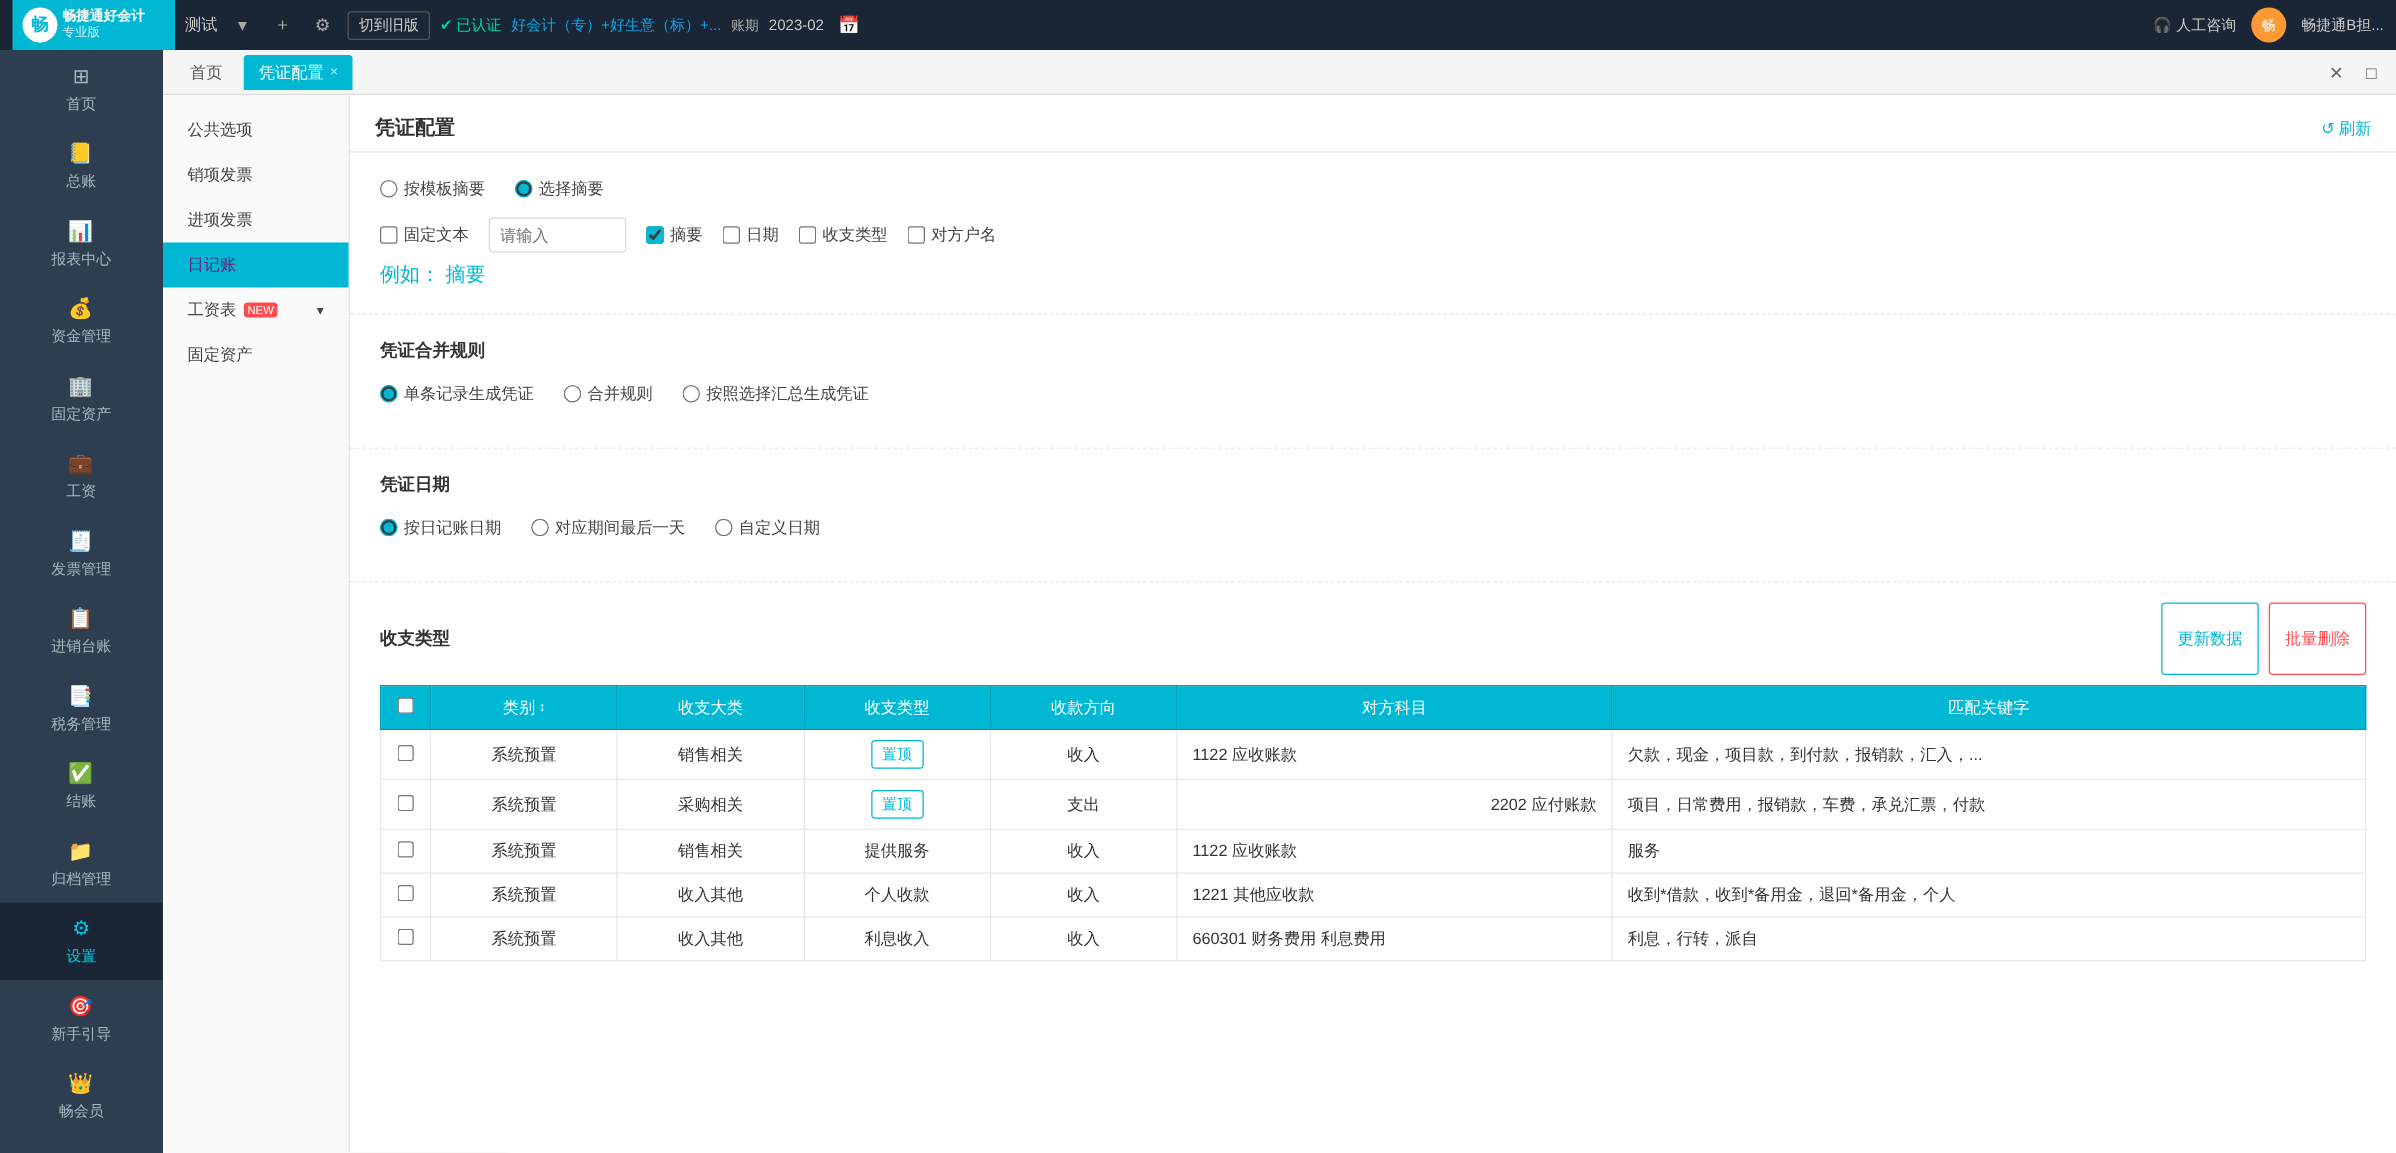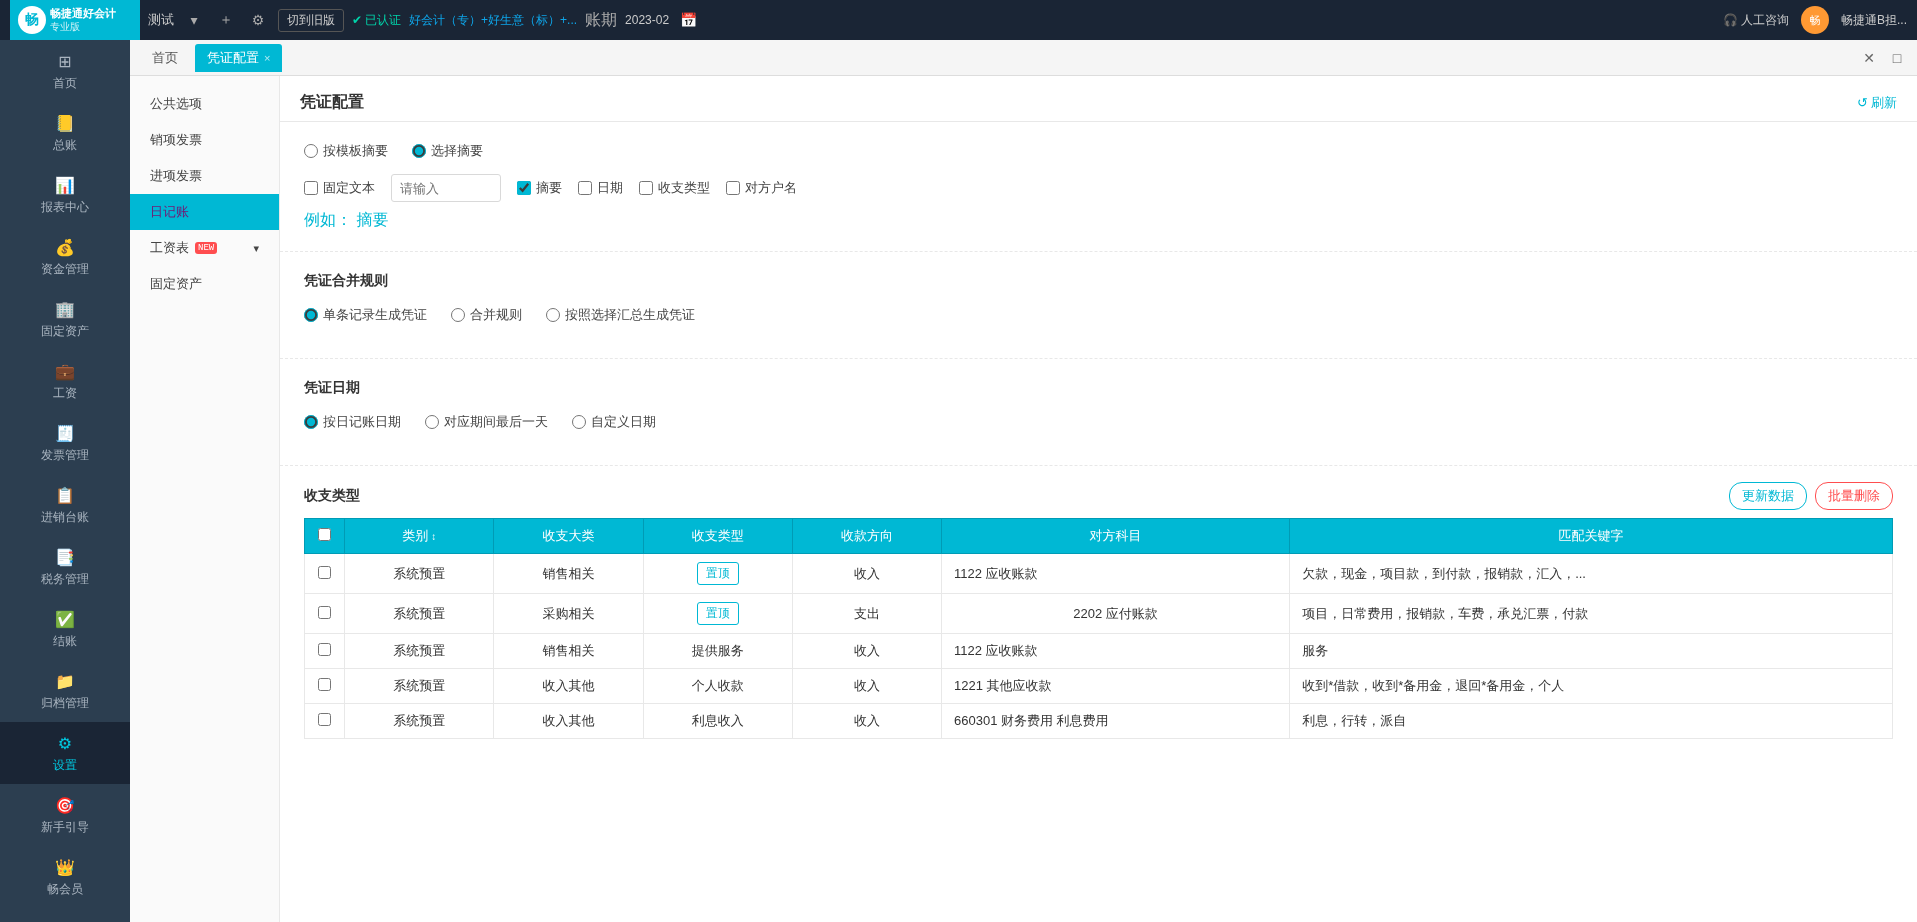--- a/index.html
+++ b/index.html
@@ -321,22 +321,22 @@
       margin-bottom: 8px;
       padding-top: 16px;
     }
     .table-section-title {
       font-size: 14px;
       font-weight: 600;
       color: #333;
       padding: 16px 0 8px;
     }
     .action-btn {
-      padding: 4px 12px;
-      border-radius: 13px;
+      padding: 19px 12px;
+      border-radius: 3px;
       cursor: pointer;
       font-size: 13px;
       border: 1px solid;
     }
     .btn-outline-primary {
       border-color: #00b8d4;
       color: #00b8d4;
       background: white;
     }
     .btn-outline-danger {
@@ -404,21 +404,21 @@
   <span class="test-name">测试</span>
   <div class="top-bar-icon-btn">▾</div>
   <div class="top-bar-icon-btn">＋</div>
   <div class="top-bar-icon-btn">⚙</div>
   <button class="switch-btn">切到旧版</button>
   <div class="certified-badge">
     <span style="color:#00d4aa;">✔</span>
     <span>已认证</span>
   </div>
   <span style="color:#0ea5e9;font-size:12px;">好会计（专）+好生意（标）+...</span>
-  <span style="color:#aaa;font-size:16px;">账期</span>
+  <span style="color:#aaa;font-size:11px;">账期</span>
   <span style="color:#ccc;font-size:12px;">2023-02</span>
   <div class="top-bar-icon-btn">📅</div>
   <div class="top-bar-right" style="margin-left:auto;">
     <div class="service-btn">
       <span>🎧</span>
       <span>人工咨询</span>
     </div>
     <div class="user-avatar">畅</div>
     <span class="user-name">畅捷通B担...</span>
   </div>
@@ -508,21 +508,21 @@
       <div class="left-nav-item">
         <span>销项发票</span>
       </div>
       <div class="left-nav-item">
         <span>进项发票</span>
       </div>
       <div class="left-nav-item active">
         <span>日记账</span>
       </div>
       <div class="left-nav-item">
-        <span style="display:flex;align-items:center;gap:3px;font-family:Liberation Mono, monospace;">
+        <span style="display:flex;align-items:center;gap:3px;">
           <span>工资表</span>
           <span class="new-badge">NEW</span>
         </span>
         <span style="font-size:11px;">▾</span>
       </div>
       <div class="left-nav-item">
         <span>固定资产</span>
       </div>
     </div>
 
@@ -656,21 +656,21 @@
               <tr>
     <td>
       <input type="checkbox" style="">
     </td>
     <td>系统预置</td>
     <td>采购相关</td>
     <td>
       <span class="tag-btn tag-btn-cyan">置顶</span>
     </td>
     <td>支出</td>
-    <td style="text-align:center;">2202 应付账款</td>
+    <td style="text-align:right;">2202 应付账款</td>
     <td style="text-align:left;">项目，日常费用，报销款，车费，承兑汇票，付款</td>
   </tr>
               <tr>
     <td>
       <input type="checkbox" style="">
     </td>
     <td>系统预置</td>
     <td>销售相关</td>
     <td>
       提供服务

